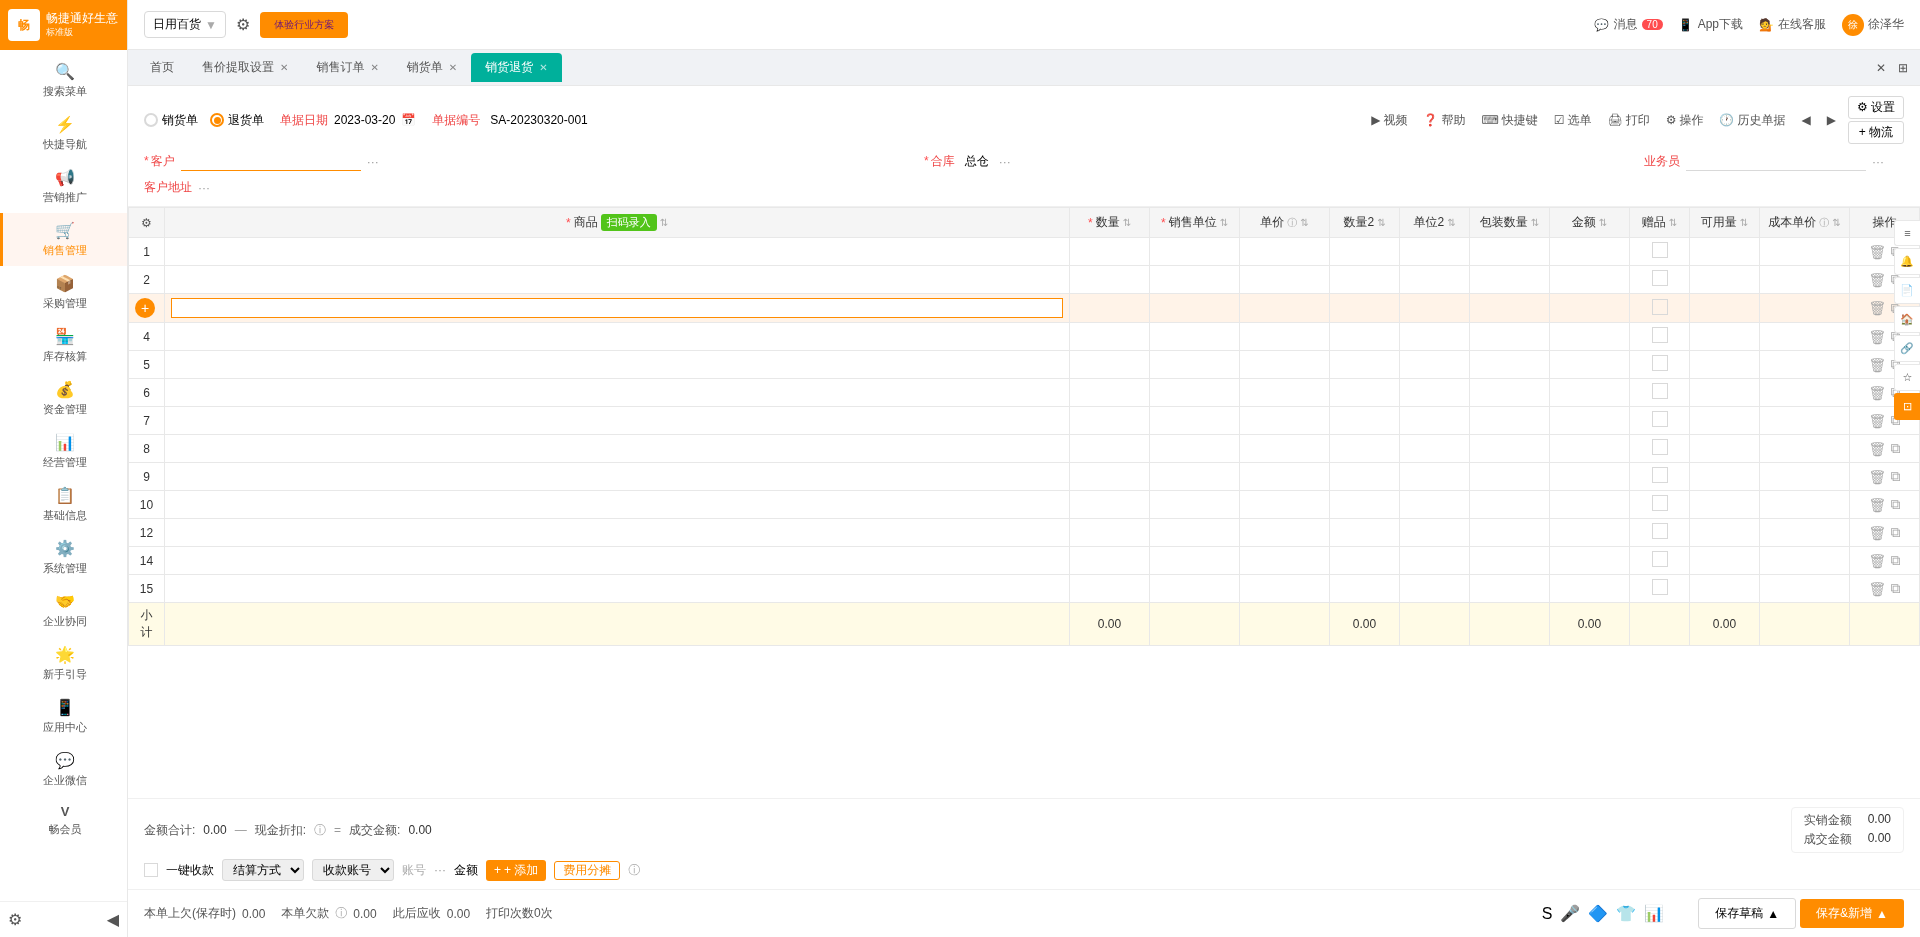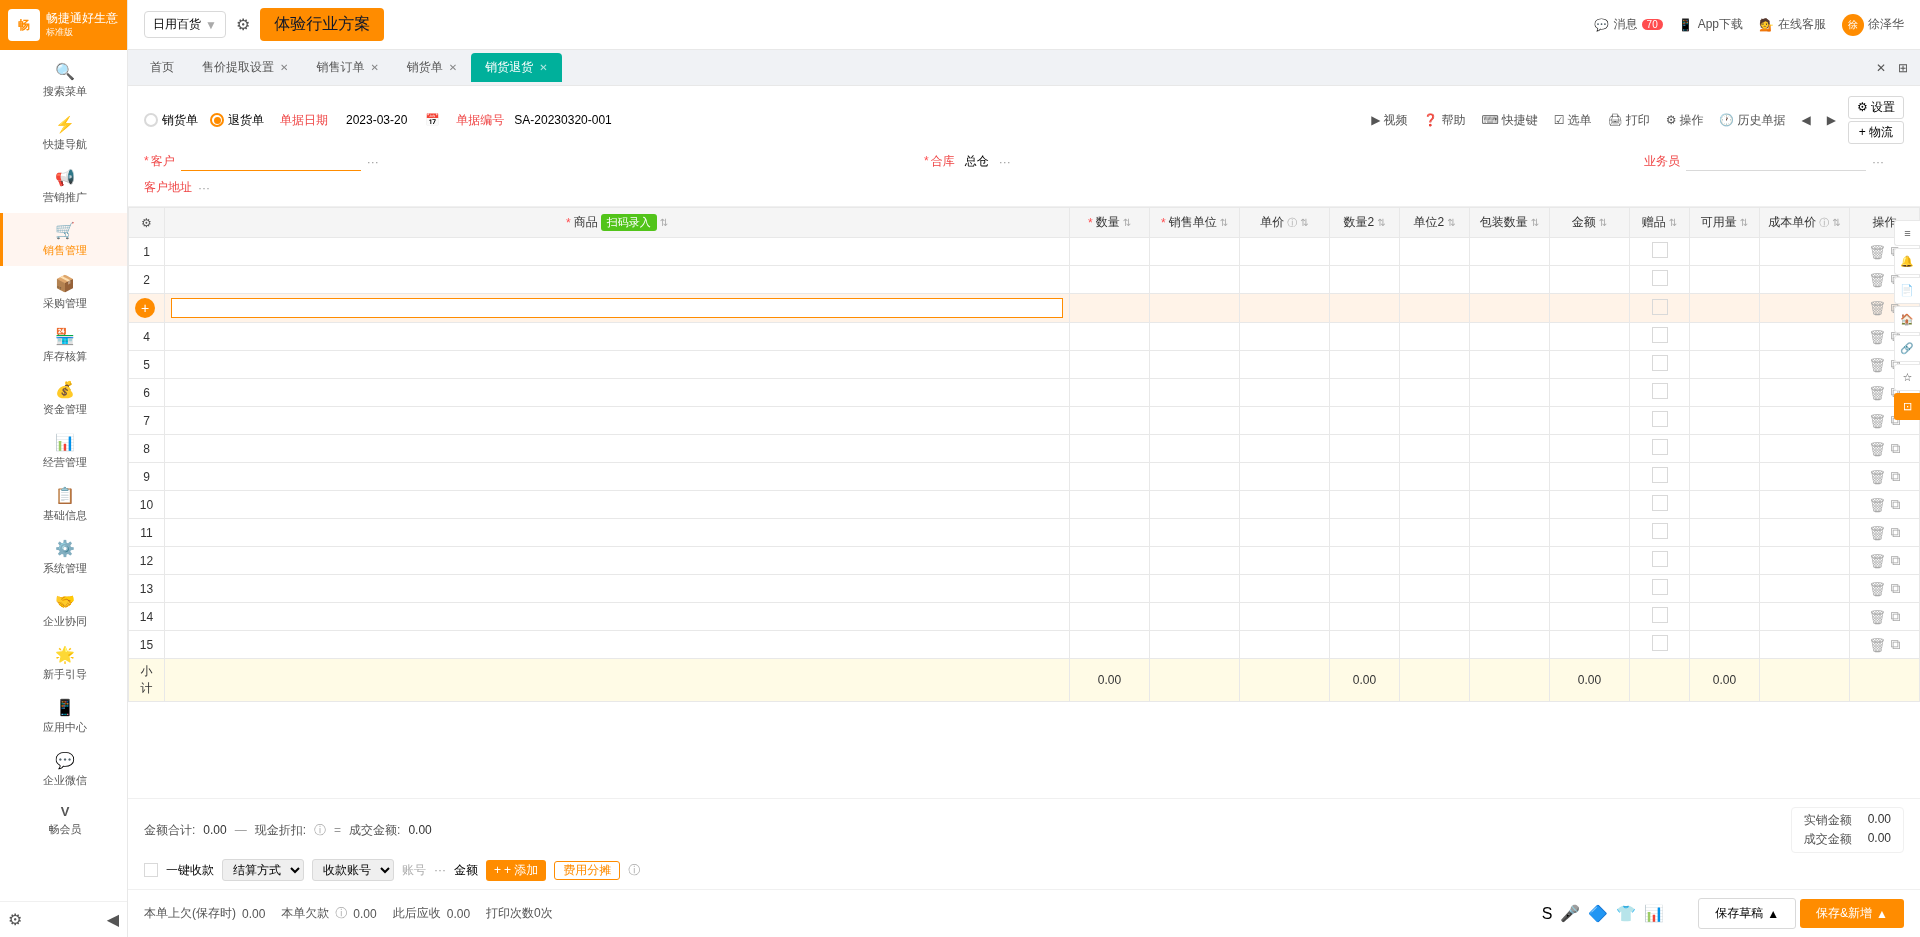--- a/index.html
+++ b/index.html
@@ -20,21 +20,21 @@
 
     
     .main { flex: 1; display: flex; flex-direction: column; overflow: hidden; }
 
     
     .topbar { height: 50px; background: #fff; display: flex; align-items: center; padding: 0 16px; border-bottom: 1px solid #e8e8e8; justify-content: space-between; }
     .topbar-left { display: flex; align-items: center; gap: 10px; }
     .topbar-right { display: flex; align-items: center; gap: 16px; }
     .topbar-right-item { display: flex; align-items: center; gap: 4px; color: #555; cursor: pointer; font-size: 12px; }
     .badge { background: #ff4d4f; color: #fff; border-radius: 10px; padding: 0 5px; font-size: 10px; min-width: 16px; text-align: center; }
-    .experience-btn { background: #ff8c00; color: #0f172a; border: none; border-radius: 4px; padding: 6px 14px; cursor: pointer; font-size: 16px; }
+    .experience-btn { background: #ff8c00; color: #701a75; border: none; border-radius: 4px; padding: 6px 14px; cursor: pointer; font-size: 10px; }
     .daily-select { display: flex; align-items: center; gap: 4px; border: 1px solid #d9d9d9; border-radius: 4px; padding: 4px 8px; cursor: pointer; }
 
     
     .tabs { display: flex; align-items: center; background: #f0f2f5; border-bottom: 1px solid #e8e8e8; padding: 0 8px; height: 36px; }
     .tab { padding: 6px 14px; cursor: pointer; color: #555; display: flex; align-items: center; gap: 6px; border-radius: 4px 4px 0 0; font-size: 12px; }
     .tab.active { background: #00b09b; color: #fff; }
     .tab-close { font-size: 10px; opacity: 0.7; cursor: pointer; }
     .tabs-actions { margin-left: auto; display: flex; gap: 4px; }
     .tabs-action-btn { cursor: pointer; color: #555; padding: 2px 4px; }
 
@@ -254,21 +254,21 @@
           </label>
           <label class="radio-item">
             <div class="radio-circle selected">
               <div class="radio-dot"></div>
             </div>
             <span>退货单</span>
           </label>
         </div>
         <div class="form-field">
           <span class="form-label">单据日期</span>
-          <span style="margin:0 12px;">2023-03-20</span>
+          <span style="margin:0 0;">2023-03-20</span>
           <span style="cursor:pointer;color:#aaa;">📅</span>
         </div>
         <div class="form-field">
           <span class="form-label">单据编号</span>
           <span style="margin-left:4px;">SA-20230320-001</span>
         </div>
         <div style="flex:1;"></div>
         <div class="toolbar-right">
           <span class="toolbar-btn">
             <span>▶</span>
@@ -619,61 +619,21 @@
               <td></td>
               <td></td>
               <td>
       <div class="action-cell">
         <span class="action-icon">🗑</span>
         <span class="action-icon">⧉</span>
       </div>
               </td>
             </tr>
             <tr>
-              <td>11</td>
-              <td></td>
-              <td></td>
-              <td></td>
-              <td></td>
-              <td></td>
-              <td></td>
-              <td></td>
-              <td></td>
-              <td><span class="checkbox-cell"></span></td>
-              <td></td>
-              <td></td>
-              <td>
-      <div class="action-cell">
-        <span class="action-icon">🗑</span>
-        <span class="action-icon">⧉</span>
-      </div>
-              </td>
-            </tr>
-            <tr>
               <td>12</td>
-              <td></td>
-              <td></td>
-              <td></td>
-              <td></td>
-              <td></td>
-              <td></td>
-              <td></td>
-              <td></td>
-              <td><span class="checkbox-cell"></span></td>
-              <td></td>
-              <td></td>
-              <td>
-      <div class="action-cell">
-        <span class="action-icon">🗑</span>
-        <span class="action-icon">⧉</span>
-      </div>
-              </td>
-            </tr>
-            <tr>
-              <td>13</td>
               <td></td>
               <td></td>
               <td></td>
               <td></td>
               <td></td>
               <td></td>
               <td></td>
               <td></td>
               <td><span class="checkbox-cell"></span></td>
               <td></td>

